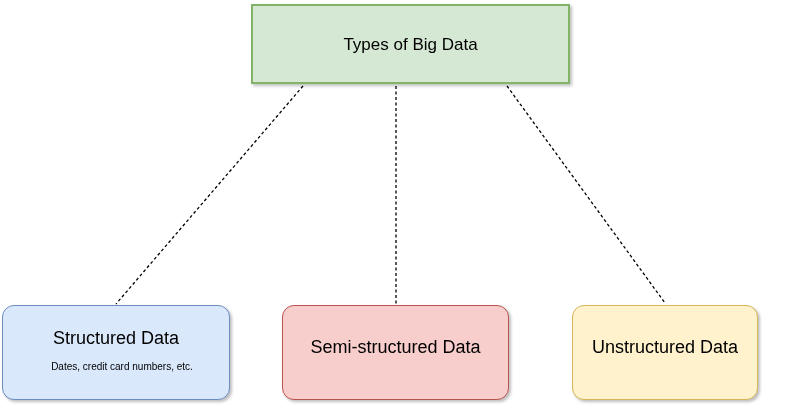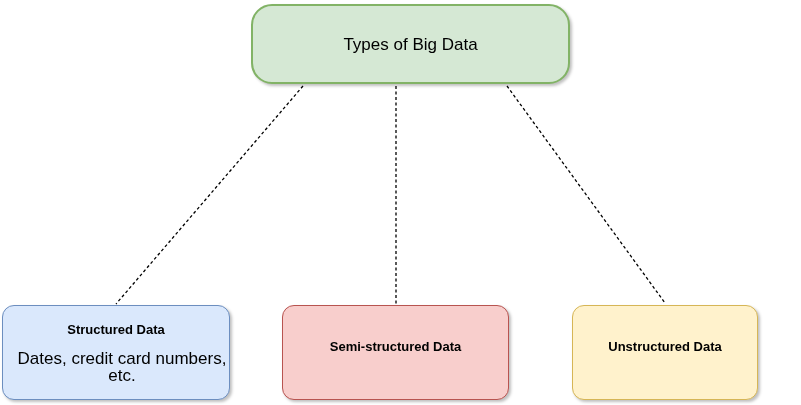--- a/index.html
+++ b/index.html
@@ -25,46 +25,45 @@
   .node {
     position: absolute;
     box-sizing: border-box;
     display: flex;
     flex-direction: column;
     align-items: center;
     justify-content: center;
     text-align: center;
     box-shadow: 2px 2px 3px rgba(0,0,0,0.25);
     color: #000000;
-    border-radius: 21px;
   }
   .root-node {
     left: 251px;
     top: 4px;
     width: 319px;
     height: 80px;
     border: 2px solid;
     font-size: 17px;
     line-height: 21px;
   }
   .child-node {
     top: 305px;
     width: 228px;
     height: 95px;
     border: 1.5px solid;
     border-radius: 12px;
   }
   .child-node .node-title {
-    font-size: 13px;
-    font-weight: bold;
+    font-size: 18px;
+    font-weight: normal;
     line-height: 16px;
     margin-bottom: 12px;
   }
   .child-node .node-desc {
-    font-size: 17px;
+    font-size: 10px;
     line-height: 17px;
     padding-left: 12px;
   }
   #node-structured   { left: 2px;   width: 228px; }
   #node-semistructured { left: 282px; width: 227px; }
   #node-unstructured { left: 572px; width: 186px; }
 </style>
 </head>
 <body>
 

